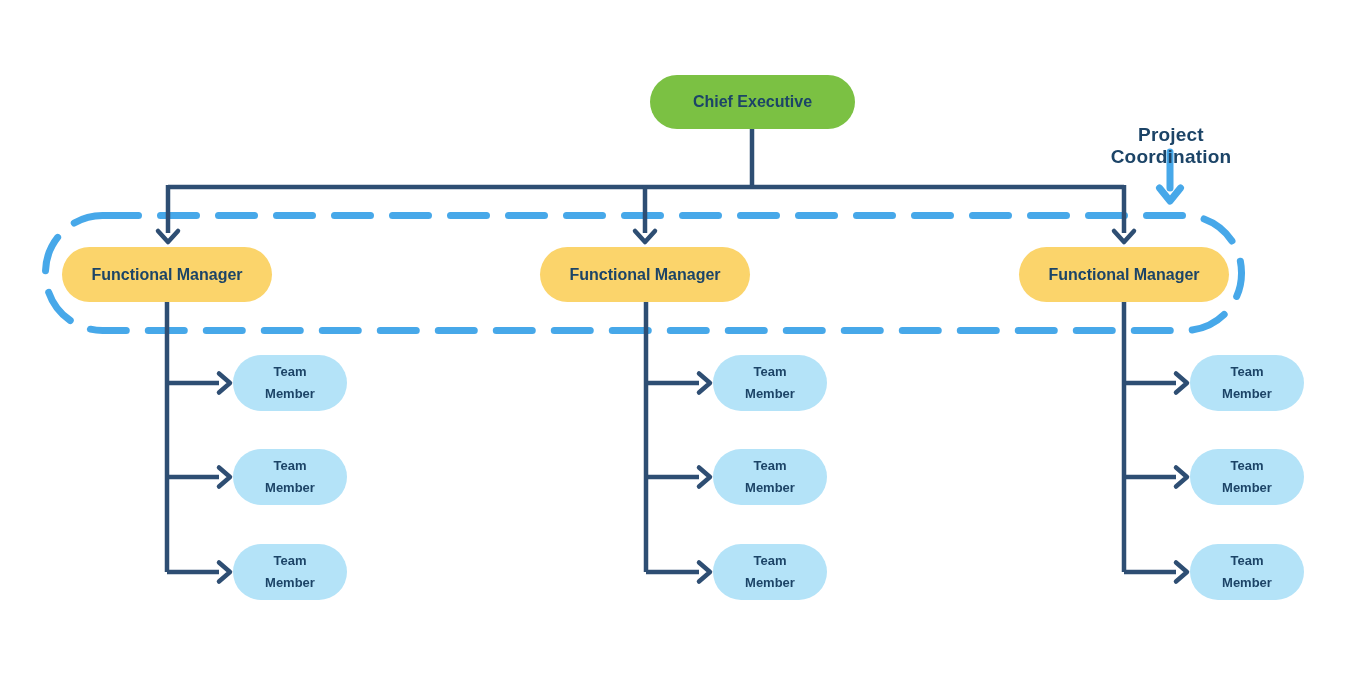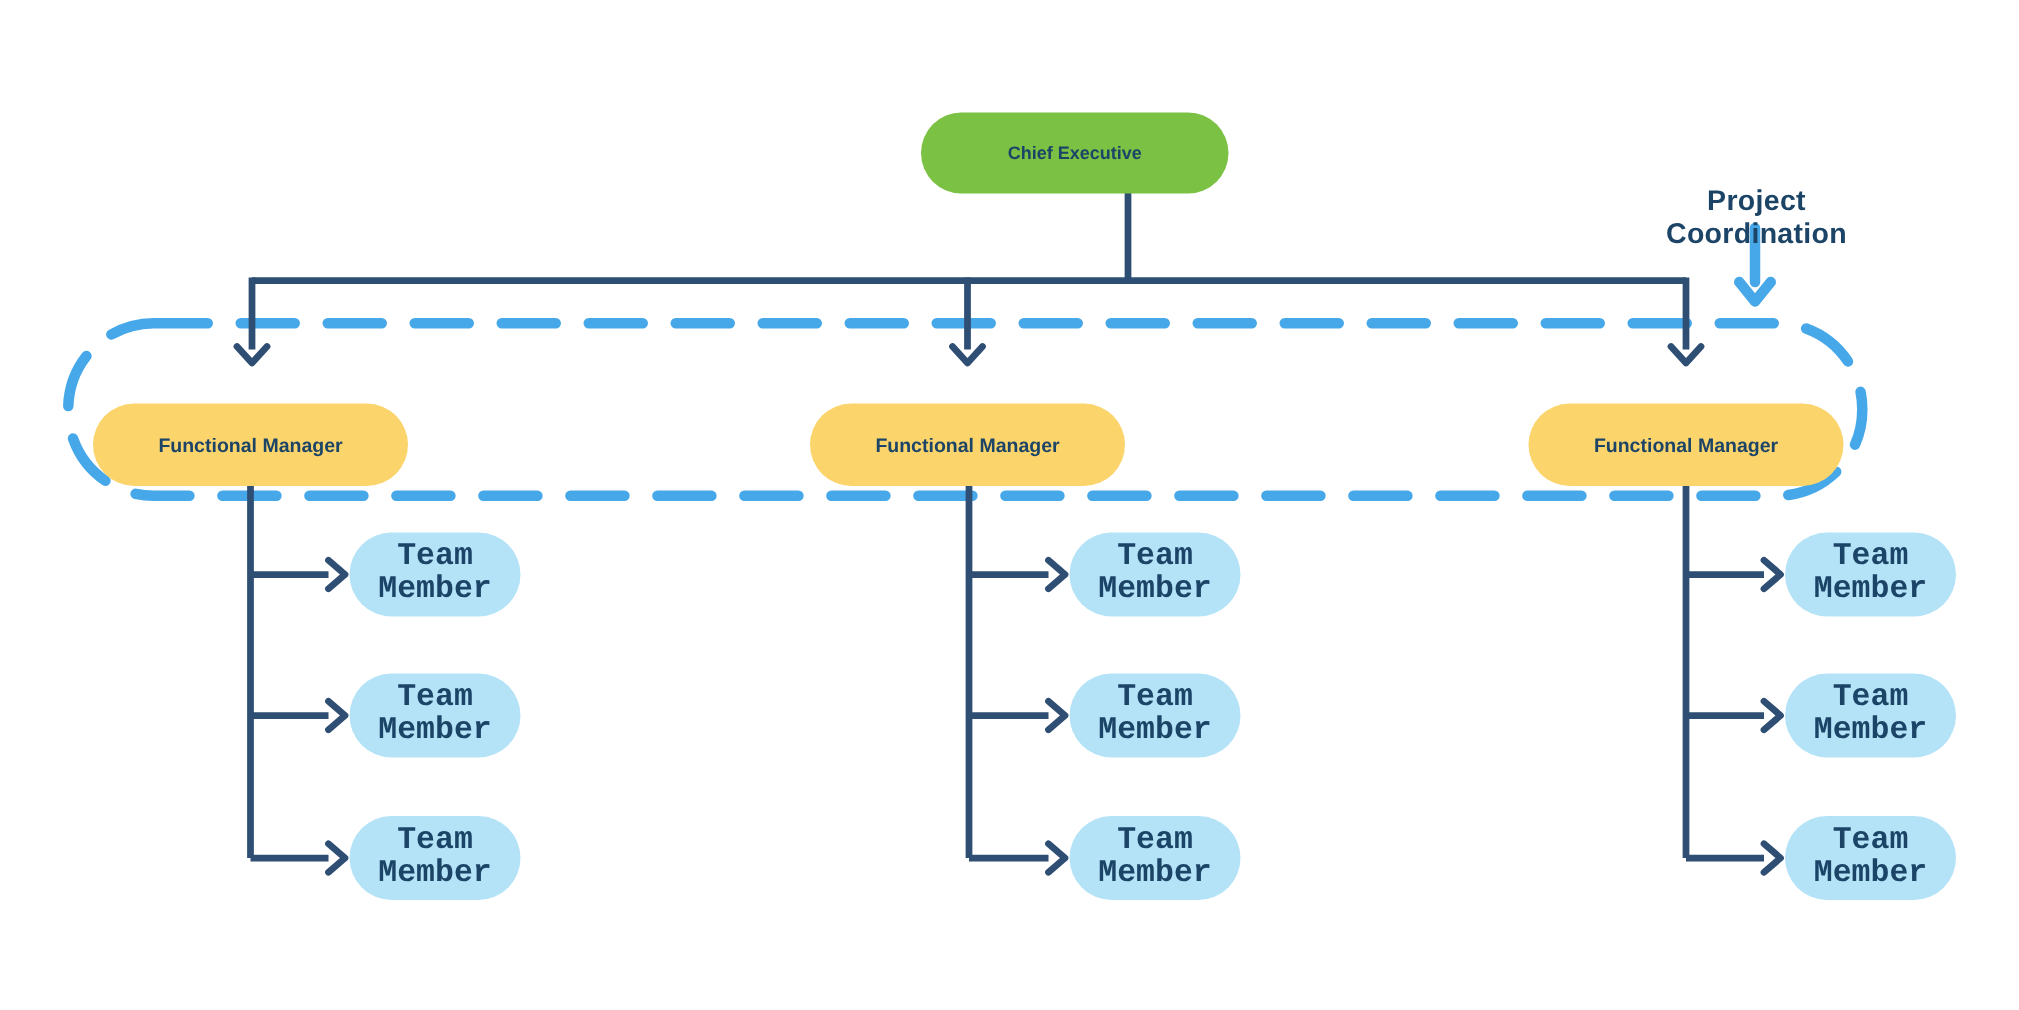--- a/index.html
+++ b/index.html
@@ -30,33 +30,33 @@
   }
   svg .blue{stroke:var(--color-coordination_blue);stroke-width:7;fill:none;stroke-linecap:round;stroke-linejoin:round;}
   .pill{
     position:absolute;
     display:flex;align-items:center;justify-content:center;
     font-weight:bold;color:var(--color-text);
     text-align:center;
     box-sizing:border-box;
   }
   .exec{
-    left:614px;top:75px;width:205px;height:54px;border-radius:27px;
-    background:var(--color-executive_fill);font-size:12px;
+    left:650px;top:75px;width:205px;height:54px;border-radius:27px;
+    background:var(--color-executive_fill);font-size:16px;
   }
   .manager{
     top:247px;width:210px;height:55px;border-radius:28px;
-    background:var(--color-manager_fill);font-size:13px;margin-top:22px;
+    background:var(--color-manager_fill);font-size:16px;
   }
   .manager.c0{left:62px}
   .manager.c1{left:540px}
   .manager.c2{left:1019px}
   .member{
     width:114px;height:56px;border-radius:28px;
-    background:var(--color-member_fill);font-size:21px;line-height:22px;font-family:Liberation Mono, monospace;
+    background:var(--color-member_fill);font-size:13px;line-height:22px;
   }
   .member span{display:block;width:85px;margin:0 auto;}
   .col0{left:233px}.col1{left:713px}.col2{left:1190px}
   .row0{top:355px}.row1{top:449px}.row2{top:544px}
   .annotation{
     position:absolute;left:1085px;top:124px;width:172px;
     font-size:19px;font-weight:bold;color:var(--color-text);
     text-align:center;letter-spacing:.2px;
   }
 </style>

